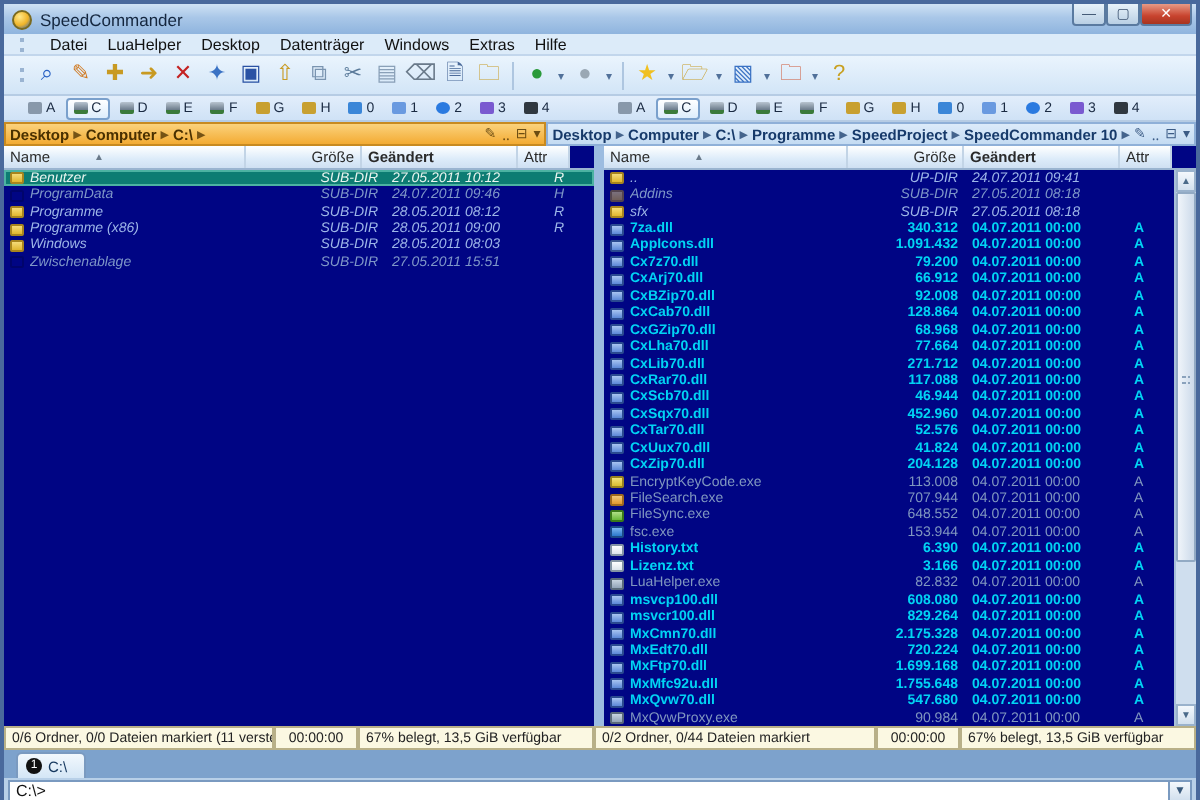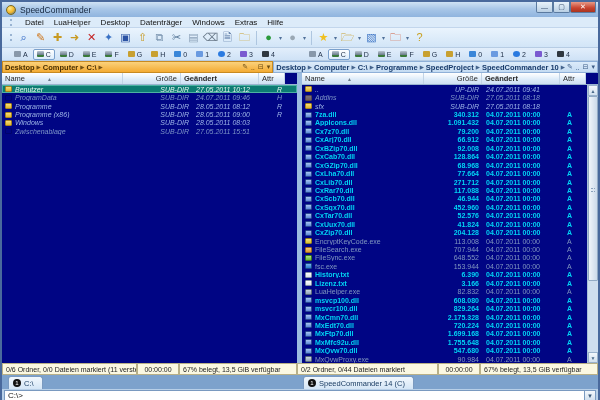--- a/index.html
+++ b/index.html
@@ -676,26 +676,20 @@
     </div>
   </div>
 
   <div class="tab-row">
     <div class="tabbar left-half">
       <div class="foldertab">
         <span class="tabnum">1</span>
         <span>C:\</span>
       </div>
     </div>
-    <div class="tabbar right-half">
-      <div class="foldertab">
-        <span class="tabnum">1</span>
-        <span>SpeedCommander 14 (C)</span>
-      </div>
-    </div>
   </div>
 
   <div class="cmd-row">
     <div class="cmd-input">C:\&gt;</div>
     <div class="cmd-dd">▼</div>
   </div>
 
 </div>
 
 </body></html>

